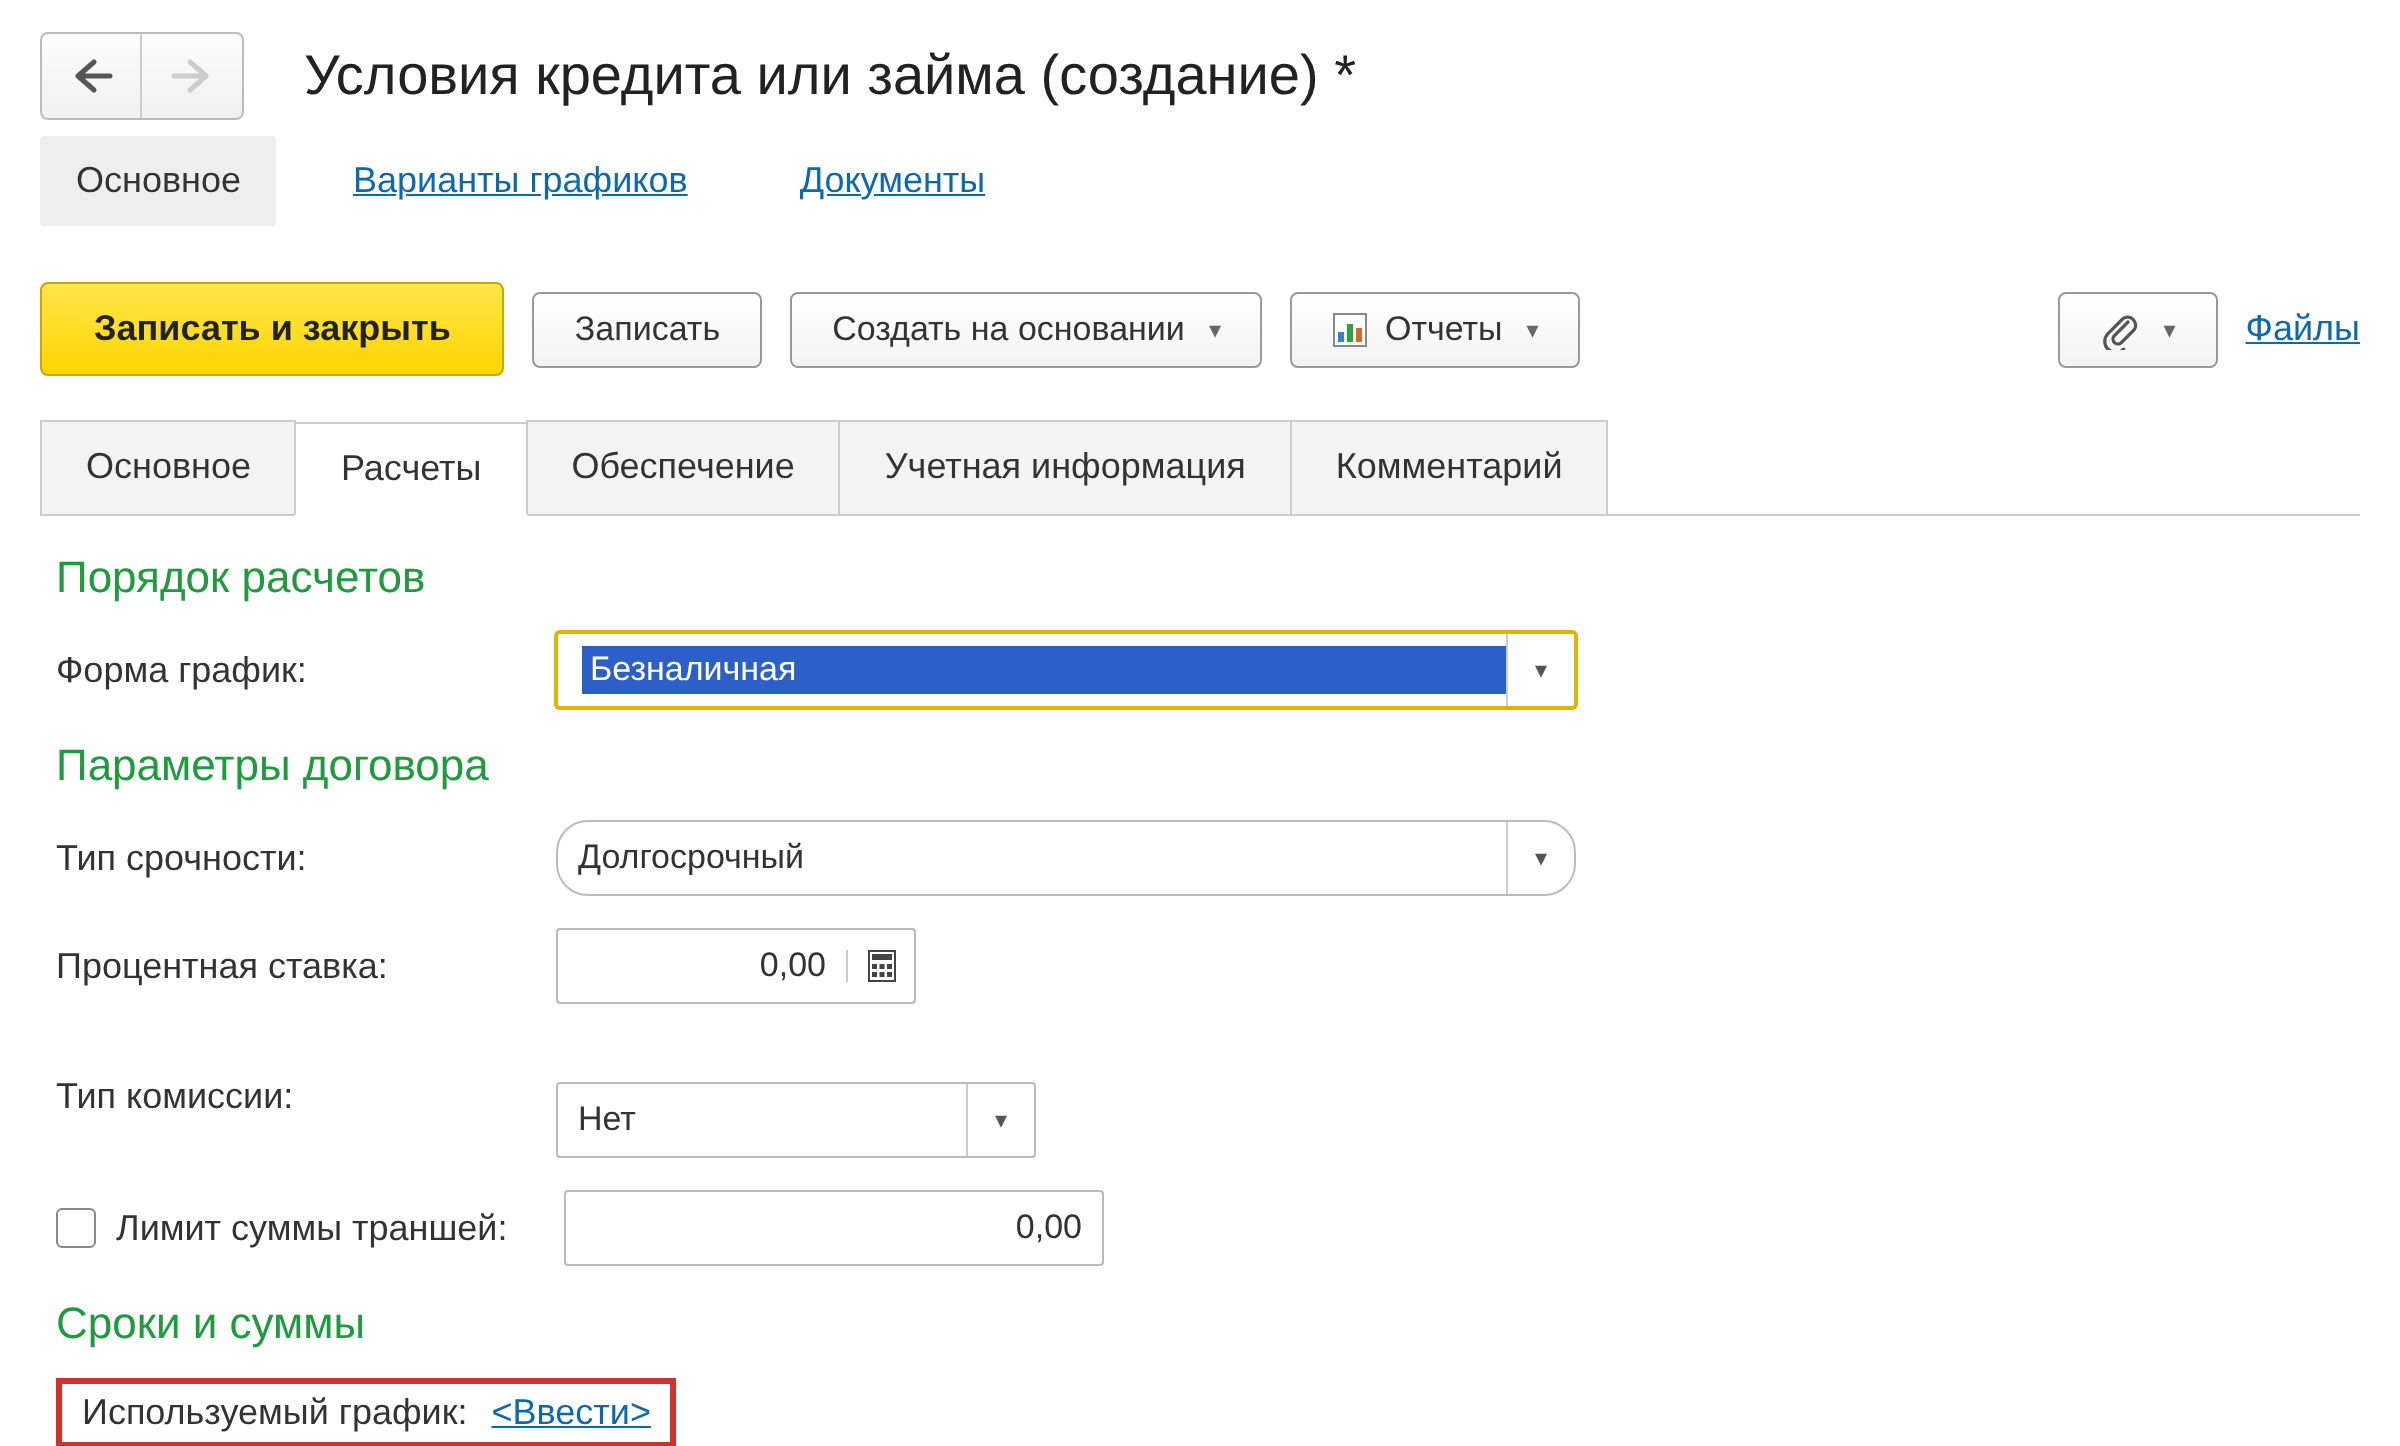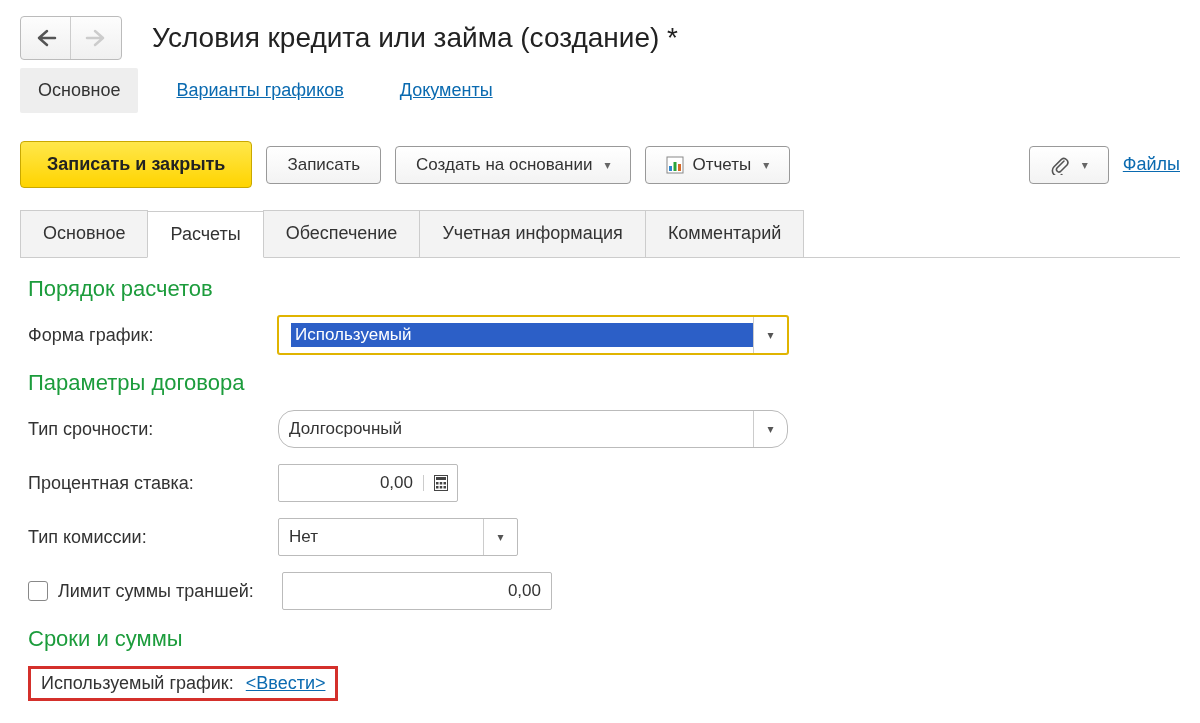--- a/index.html
+++ b/index.html
@@ -143,21 +143,21 @@
   <div class="tab">Комментарий</div>
 </div>
 <div class="tab-strip-line"></div>
 
 <div class="content">
   <div class="group-title">Порядок расчетов</div>
   <div class="row">
     <div class="lbl">Форма график:</div>
     <div class="select-wrap focused" style="width:510px;">
       <div style="display:flex;align-items:center;flex:1;padding-left:6px;">
-        <span class="val hl">Используемый</span>
+        <span class="val hl">Безналичная</span>
       </div>
       <div class="dd">▾</div>
     </div>
   </div>
 
   <div class="group-title">Параметры договора</div>
   <div class="row">
     <div class="lbl">Тип срочности:</div>
     <div class="select-wrap" style="width:510px;border-radius:16px;">
       <div class="val">Долгосрочный</div>
@@ -177,21 +177,21 @@
             <rect x="9.5" y="7" width="2.5" height="2.5" fill="#444"></rect>
             <rect x="2" y="11" width="2.5" height="2.5" fill="#444"></rect>
             <rect x="5.75" y="11" width="2.5" height="2.5" fill="#444"></rect>
             <rect x="9.5" y="11" width="2.5" height="2.5" fill="#444"></rect>
           </svg>
       </div>
     </div>
   </div>
   <div class="row">
     <div class="lbl">Тип комиссии:</div>
-    <div class="select-wrap" style="width:240px;">
+    <div class="select-wrap" style="width:240px;margin-top:23px;">
       <div class="val">Нет</div>
       <div class="dd">▾</div>
     </div>
   </div>
   <div class="row">
     <div class="chk"></div>
     <div style="font-size:18px; width:224px;">Лимит суммы траншей:</div>
     <div class="num-input" style="width:270px;">
       <div class="val">0,00</div>
     </div>

